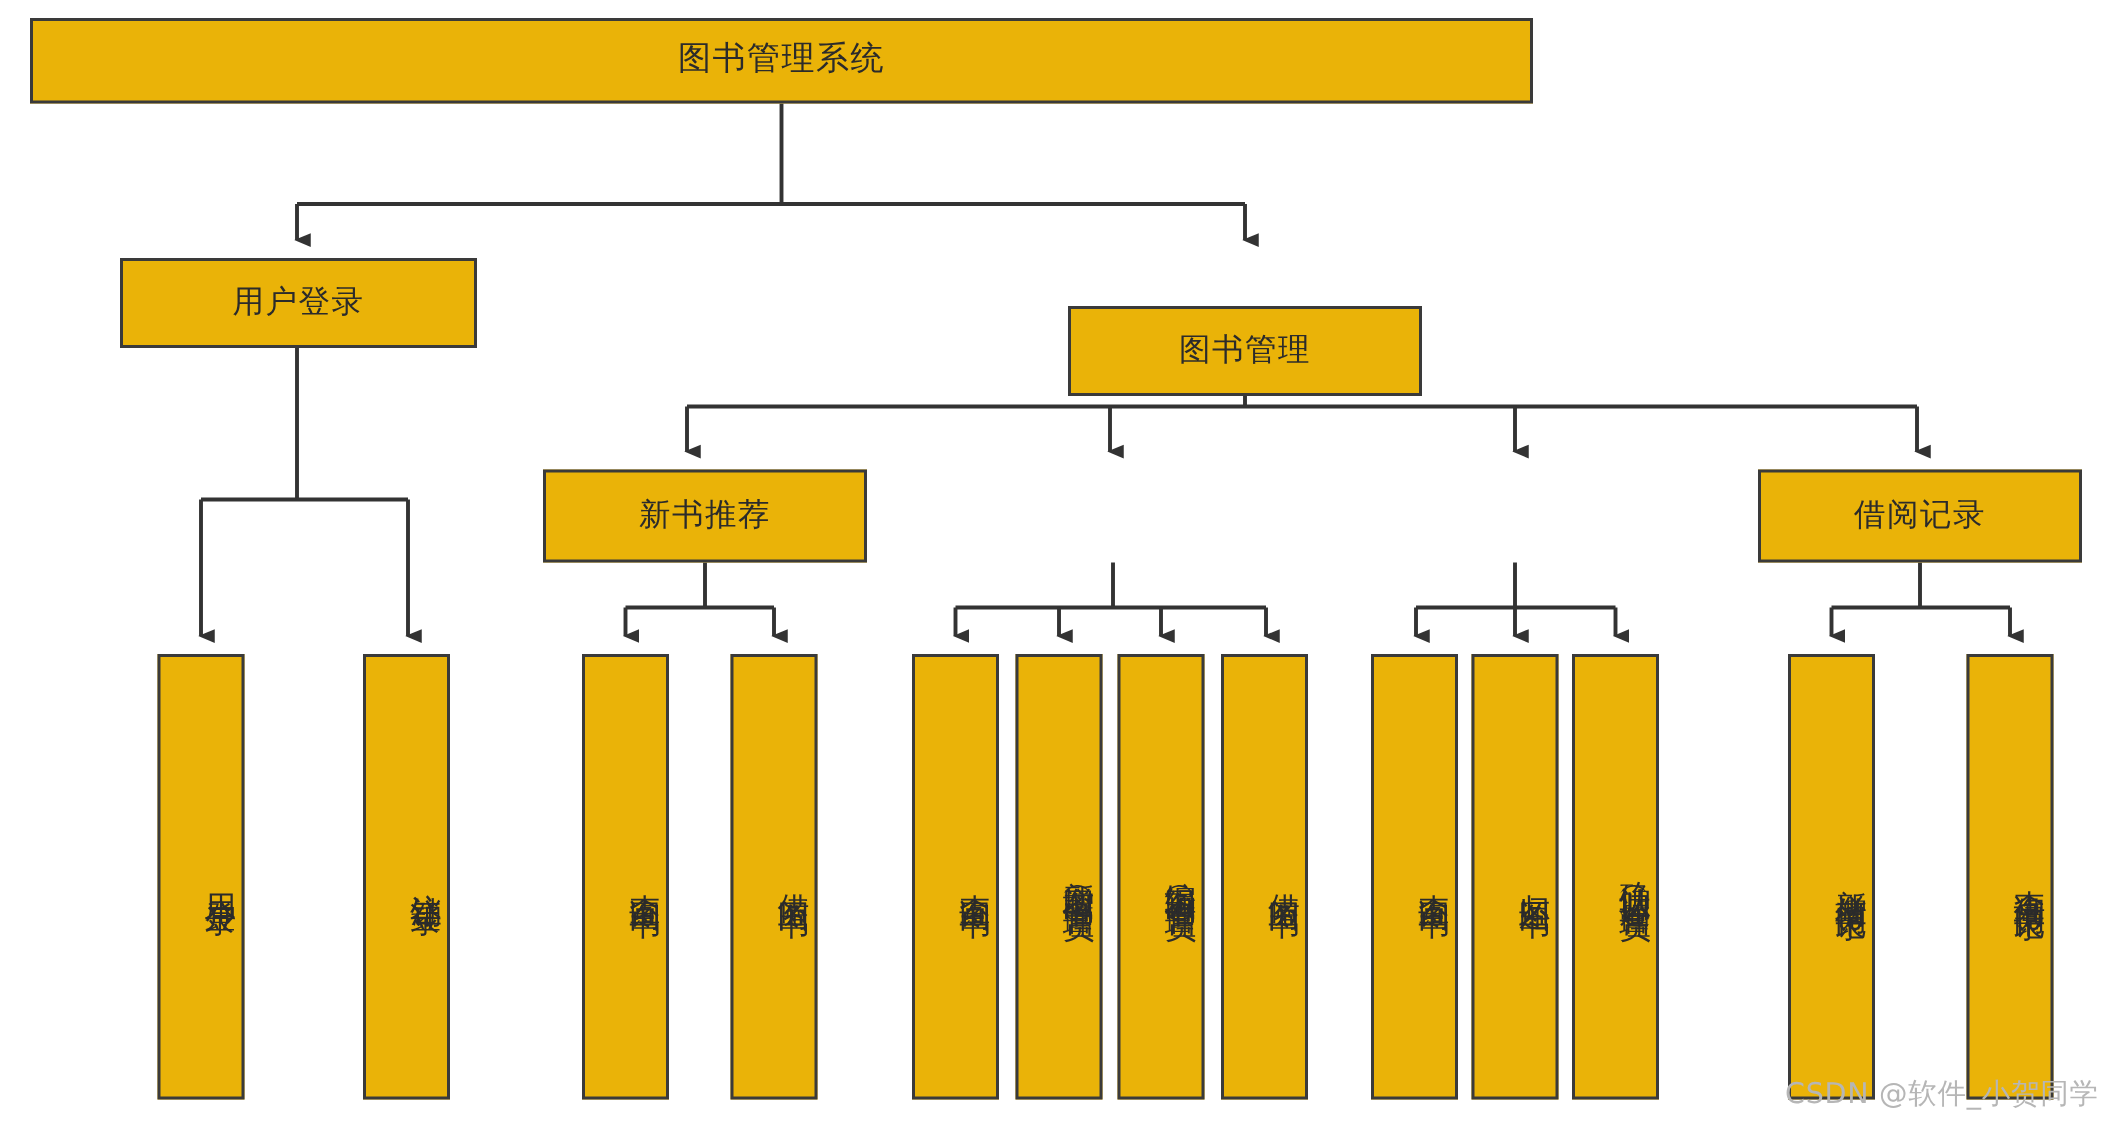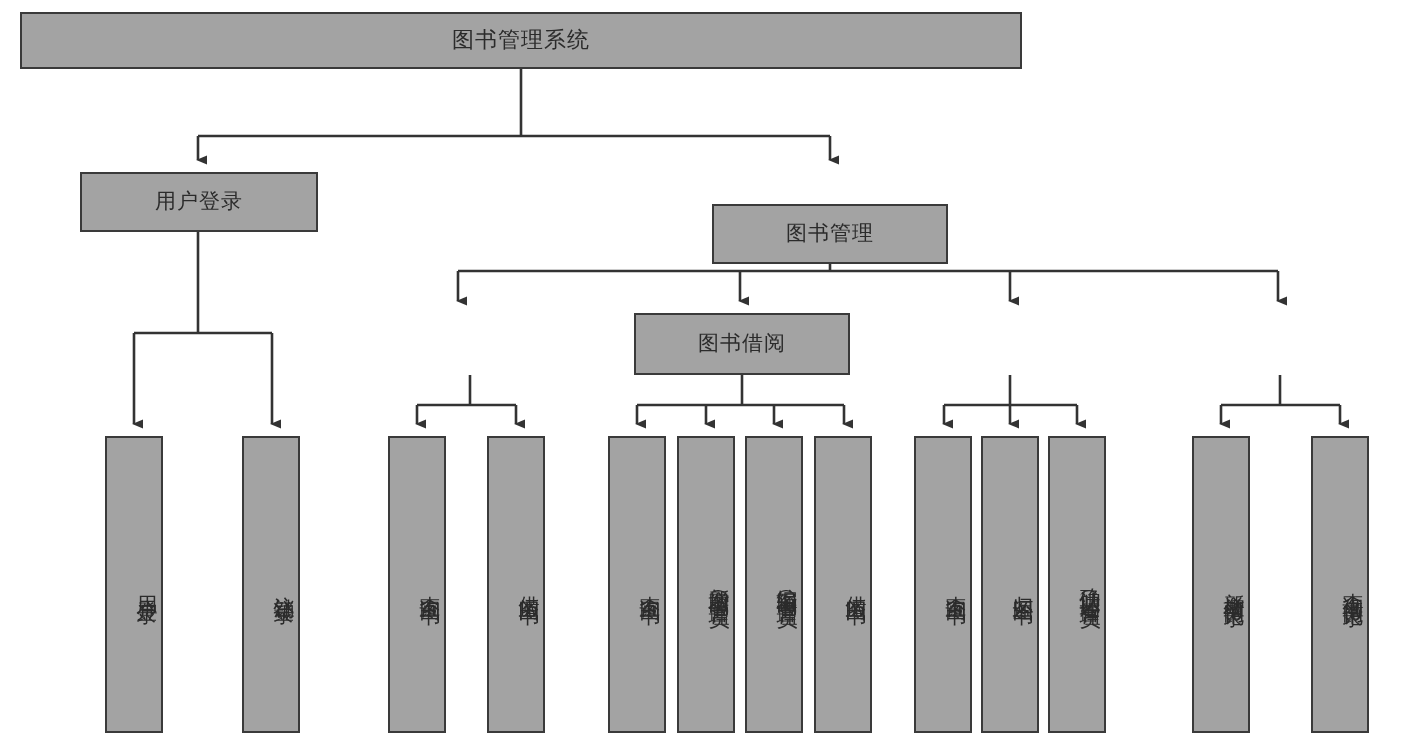--- a/index.html
+++ b/index.html
@@ -22,21 +22,21 @@
     left: 0;
     top: 0;
     width: 1405px;
     height: 747px;
     pointer-events: none;
   }
   .node {
     position: absolute;
     box-sizing: border-box;
     border: 2px solid #3a3a3a;
-    background: #a3a3a3;
+    background: #eab308;
     display: flex;
     align-items: center;
     justify-content: center;
     color: #2b2b2b;
   }
   .node.horiz {
     font-size: 21px;
     letter-spacing: 1px;
     line-height: 1.2;
   }
@@ -135,26 +135,29 @@
   </div>
 
   <div class="node horiz" style="left:80px; top:172px; width:238px; height:60px;">
     <span>用户登录</span>
   </div>
 
   <div class="node horiz" style="left:712px; top:172px; width:236px; height:60px;margin-top:32px;">
     <span>图书管理</span>
   </div>
 
-
-  <div class="node horiz" style="left:634px; top:313px; width:216px; height:62px;">
-    <span>图书借阅</span>
-  </div>
-
-
+  <div class="node horiz" style="left:362px; top:313px; width:216px; height:62px;">
+    <span>新书推荐</span>
+  </div>
+
+
+
+  <div class="node horiz" style="left:1172px; top:313px; width:216px; height:62px;">
+    <span>借阅记录</span>
+  </div>
 
   <div class="node vert" style="left:105px; top:436px; width:58px; height:297px;">
     <span class="vtext">用户登录</span>
   </div>
 
   <div class="node vert" style="left:242px; top:436px; width:58px; height:297px;">
     <span class="vtext">注销登录</span>
   </div>
 
   <div class="node vert" style="left:388px; top:436px; width:58px; height:297px;">
@@ -194,14 +197,15 @@
   </div>
 
   <div class="node vert" style="left:1192px; top:436px; width:58px; height:297px;">
     <span class="vtext">新增借阅记录</span>
   </div>
 
   <div class="node vert" style="left:1311px; top:436px; width:58px; height:297px;">
     <span class="vtext">查询借阅记录</span>
   </div>
 
+  <div class="watermark" style="left:1190px; top:716px;">CSDN @软件_小贺同学</div>
 
 </div>
 
 </body></html>

